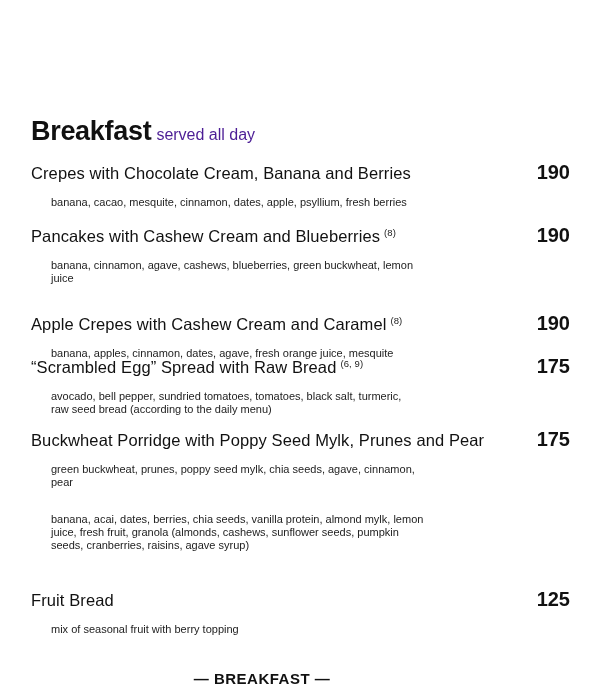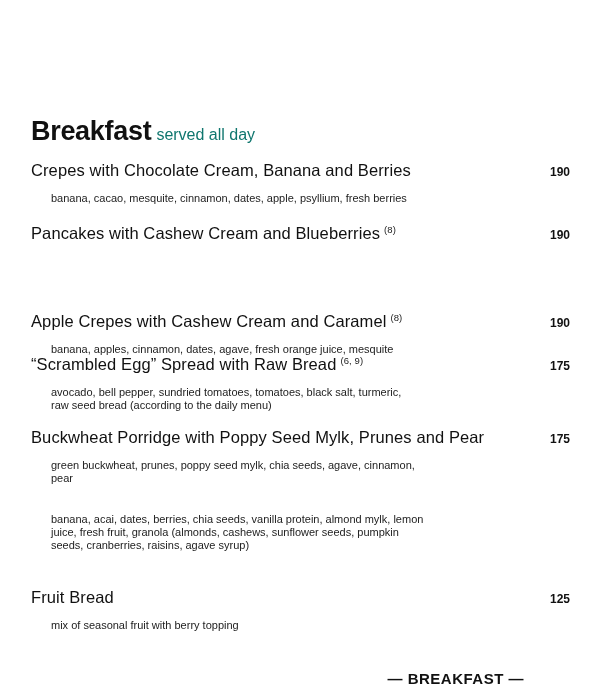--- a/index.html
+++ b/index.html
@@ -3,28 +3,28 @@
 <meta charset="utf-8">
 <style>
   html, body { margin: 0; padding: 0; background: #ffffff; }
   body {
     width: 600px; height: 700px; overflow: hidden; position: relative;
     font-family: "Liberation Sans", "DejaVu Sans", sans-serif; color: #111;
   }
   .page { position: absolute; left: 31px; top: 0; width: 539px; }
   .title-row { position: absolute; top: 116px; left: 0; white-space: nowrap; }
   .title { font-size: 27px; font-weight: bold; letter-spacing: -0.3px; }
-  .subtitle { font-size: 16px; margin-left: 5px; color: #0f766e; }
+  .subtitle { font-size: 16px; margin-left: 5px; color: #4c1d95; }
   .item { position: absolute; left: 0; width: 539px; }
   .item-head { display: flex; justify-content: space-between; align-items: baseline; }
   .item-name { font-size: 16.5px; font-weight: 500; color: #111; white-space: nowrap; letter-spacing: 0.1px; }
   .allergen { font-size: 9.5px; vertical-align: 6px; margin-left: 4px; color: #222; font-weight: normal; }
-  .price { font-size: 12px; font-weight: bold; }
+  .price { font-size: 20px; font-weight: bold; }
   .desc { font-size: 11px; color: #222; margin-left: 20px; margin-top: 12px; line-height: 13px; width: 370px; }
-  .footer { position: absolute; left: 0; width: 524px; top: 670px; text-align: right;
+  .footer { position: absolute; left: 0; width: 524px; top: 670px; text-align: center;
             font-size: 15px; font-weight: bold; letter-spacing: 0.5px; }
 </style>
 </head>
 <body>
 
 <div class="page">
   <div class="title-row">
     <span class="title">Breakfast</span><span class="subtitle">served all day</span>
   </div>
 
@@ -34,20 +34,21 @@
       <span class="price">190</span>
     </div>
     <div class="desc">banana, cacao, mesquite, cinnamon, dates, apple, psyllium, fresh berries</div>
   </div>
 
   <div class="item" style="top:224px">
     <div class="item-head">
       <span class="item-name"><span>Pancakes with Cashew Cream and Blueberries</span><span class="allergen">(8)</span></span>
       <span class="price">190</span>
     </div>
+    <div class="desc">banana, cinnamon, agave, cashews, blueberries, green buckwheat, lemon juice</div>
   </div>
 
   <div class="item" style="top:312px">
     <div class="item-head">
       <span class="item-name"><span>Apple Crepes with Cashew Cream and Caramel</span><span class="allergen">(8)</span></span>
       <span class="price">190</span>
     </div>
     <div class="desc">banana, apples, cinnamon, dates, agave, fresh orange juice, mesquite</div>
   </div>
 

